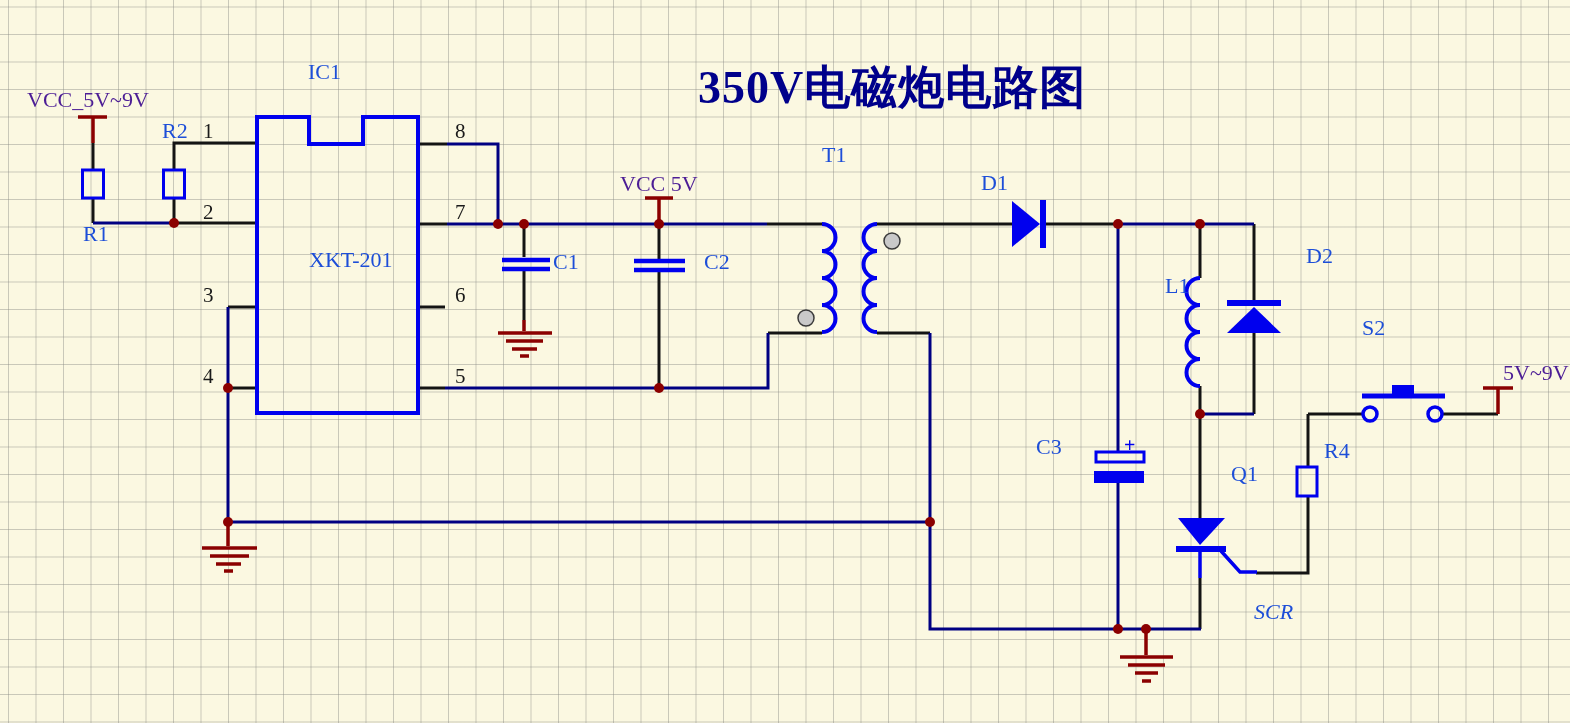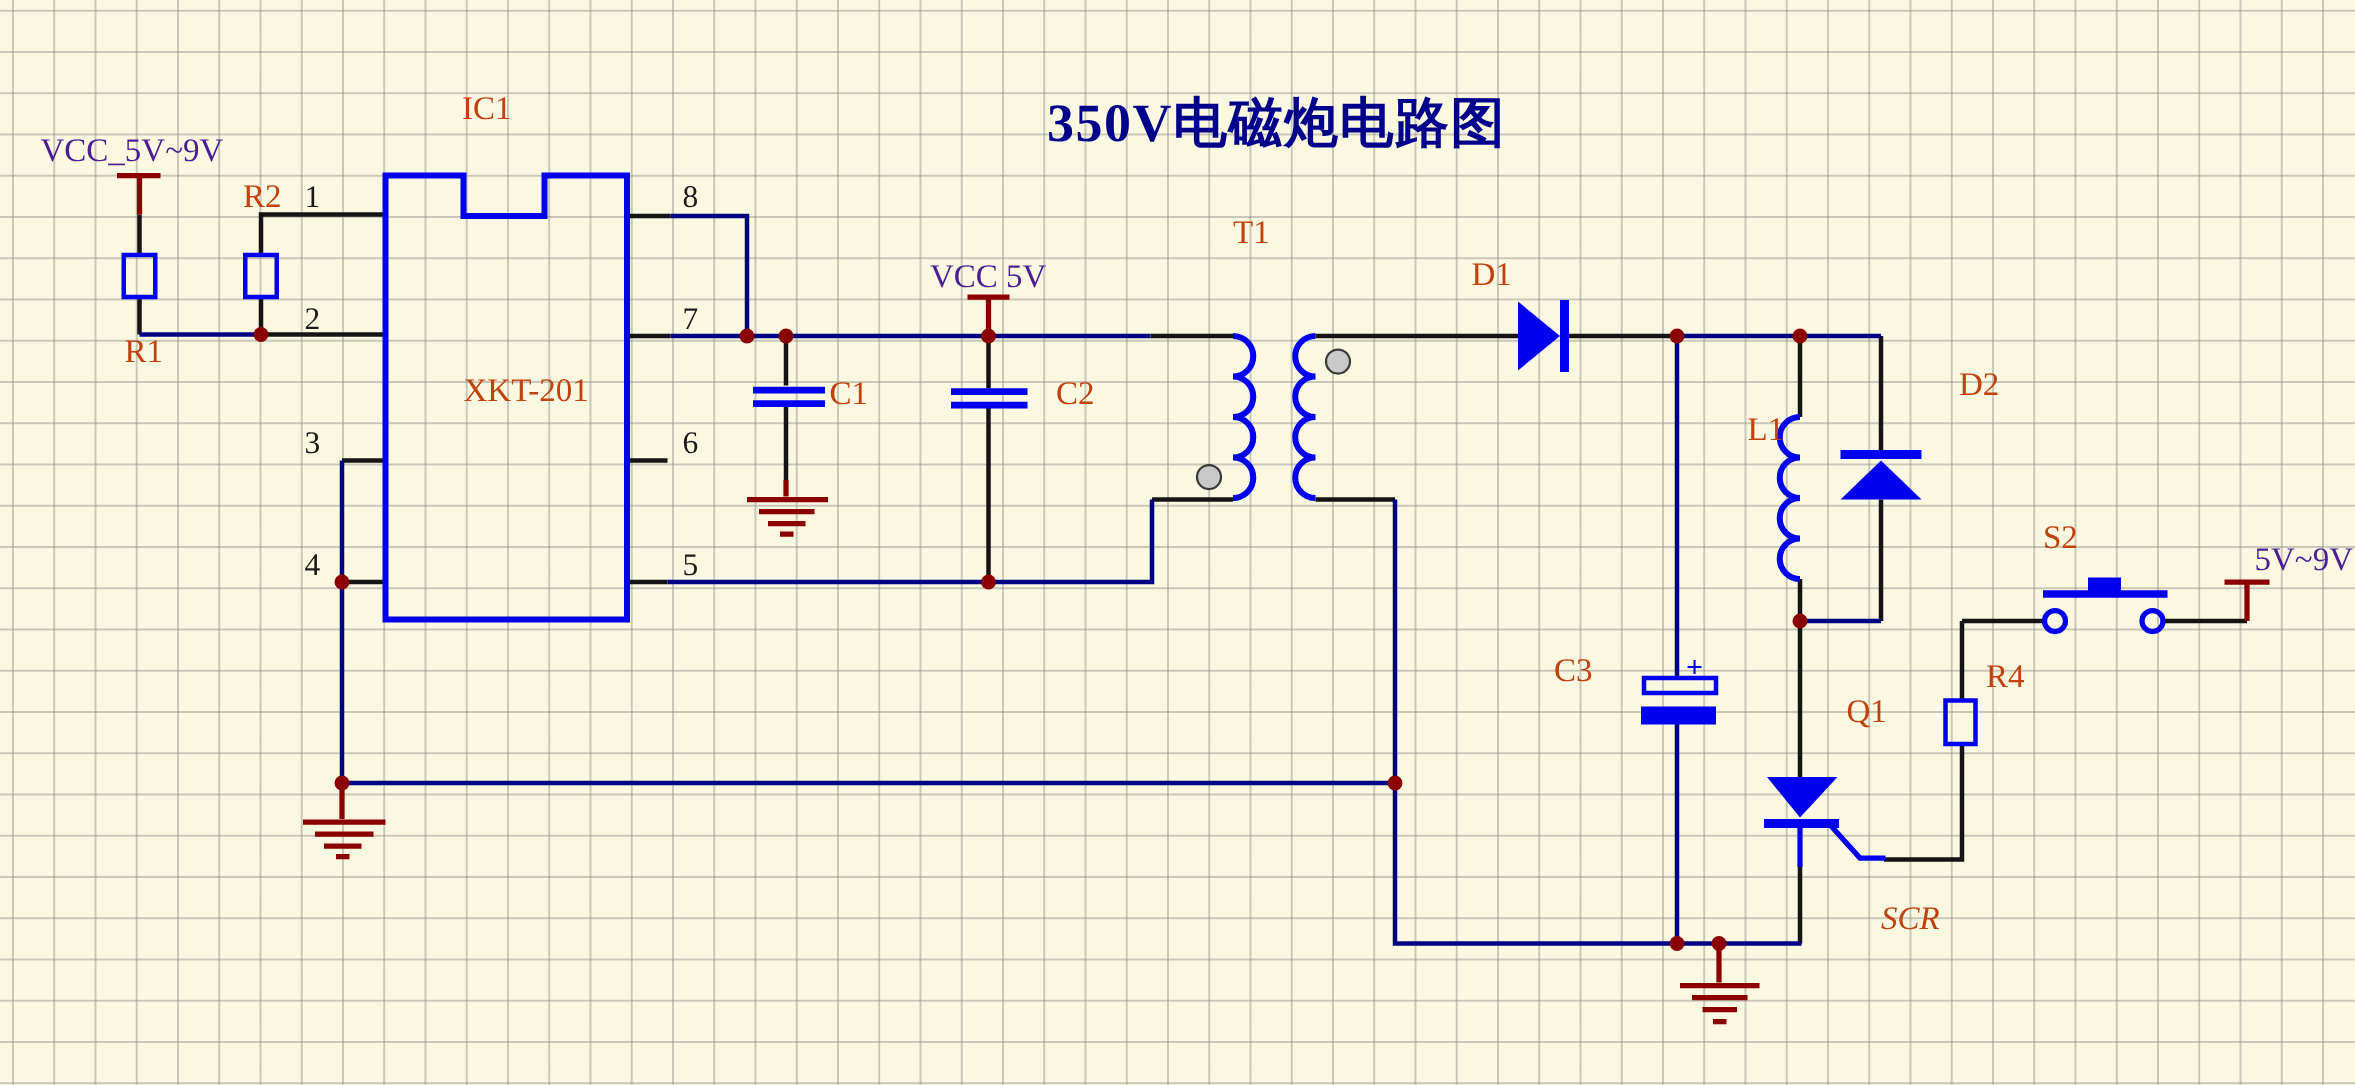--- a/index.html
+++ b/index.html
@@ -7,24 +7,24 @@
     width:1570px;height:723px;overflow:hidden;position:relative;
     background-color:#FBF8E1;
     background-image:
       linear-gradient(to right, rgba(140,140,135,.45) 1px, transparent 1px),
       linear-gradient(to bottom, rgba(140,140,135,.45) 1px, transparent 1px);
     background-size:27.5px 27.5px;
     background-position:8px 6.5px;
     font-family:"Liberation Serif","DejaVu Serif",serif;
   }
   #schematic-svg{position:absolute;left:0;top:0;}
-  .lbl{position:absolute;color:#c2410c;font-size:22px;line-height:1.05;white-space:nowrap;}
+  .lbl{position:absolute;color:#1d4ed8;font-size:22px;line-height:1.05;white-space:nowrap;}
   .lbl-power{color:#4c1d95;}
   .lbl-pin{color:#1a1a1a;font-size:21px;}
-  .lbl-title{font-size:36px;font-weight:bold;letter-spacing:1px;color:#00008B;}
+  .lbl-title{font-size:46px;font-weight:bold;letter-spacing:1px;color:#00008B;}
   .lbl-plus{color:#0000EE;font-weight:bold;font-size:20px;}
 </style>
 </head>
 <body>
 
 <svg id="schematic-svg" width="1570" height="723" viewBox="0 0 1570 723">
 
   <g stroke="#141414" stroke-width="3" fill="none">
     <path d="M93,143 V170"></path>
     <path d="M93,198 V223"></path>
@@ -186,13 +186,13 @@
 <div class="lbl" style="left:704px;top:250px;">C2</div>
 <div class="lbl" style="left:1036px;top:435px;">C3</div>
 <div class="lbl lbl-plus" style="left:1124px;top:435px;">+</div>
 
 <div class="lbl" style="left:822px;top:143px;">T1</div>
 <div class="lbl" style="left:981px;top:171px;">D1</div>
 <div class="lbl" style="left:1306px;top:244px;text-align:right;">D2</div>
 <div class="lbl" style="left:1165px;top:274px;">L1</div>
 <div class="lbl" style="left:1231px;top:462px;">Q1</div>
 <div class="lbl" style="left:1254px;top:600px;font-style:italic;">SCR</div>
-<div class="lbl" style="left:1362px;top:346px;">S2</div>
+<div class="lbl" style="left:1362px;top:316px;">S2</div>
 
 </body></html>

